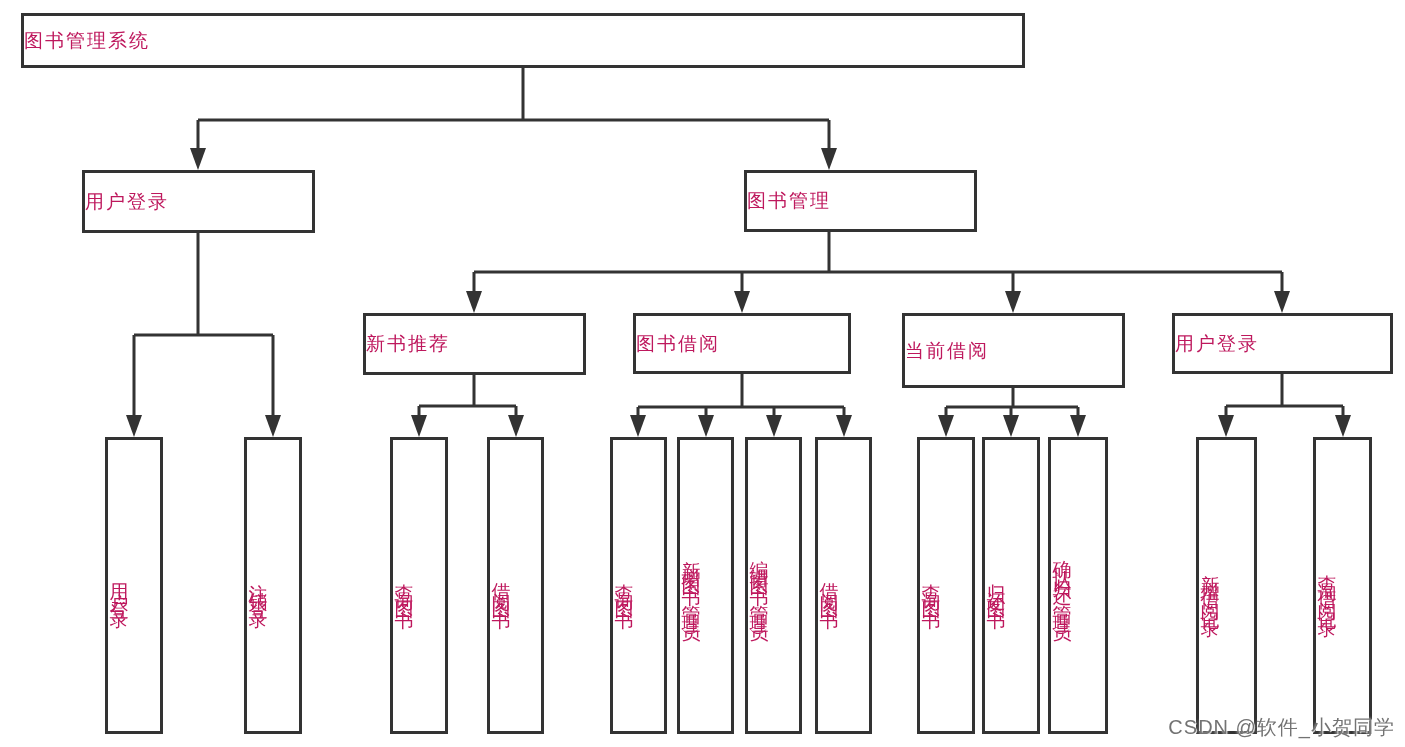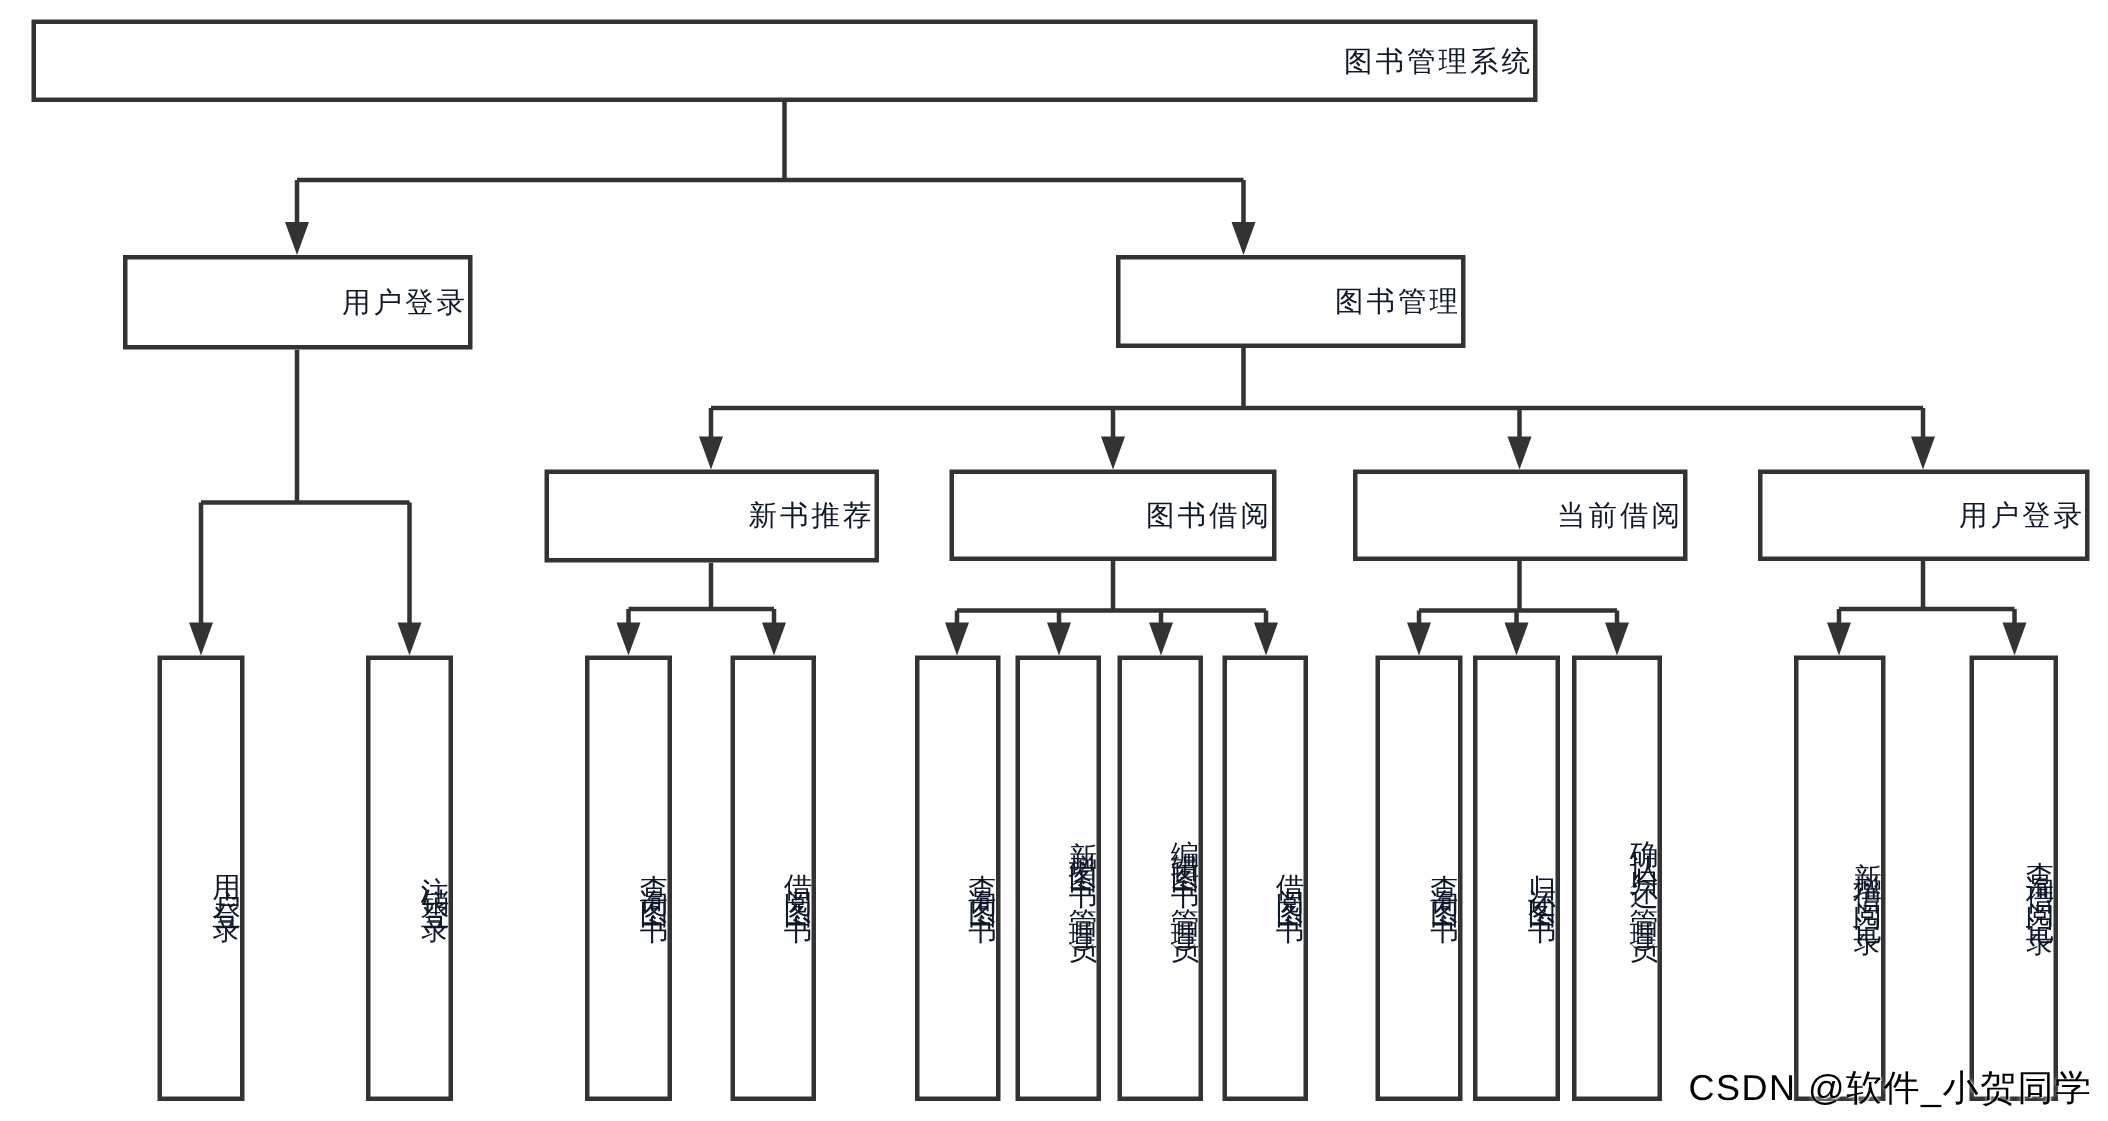--- a/index.html
+++ b/index.html
@@ -10,36 +10,36 @@
     font-family: "Liberation Sans", "DejaVu Sans", sans-serif;
     color: #333333;
   }
   .canvas { position: absolute; inset: 0; width: 1405px; height: 747px; }
   .wires { position: absolute; left: 0; top: 0; z-index: 1; pointer-events: none; }
   .wires path { stroke: #333333; stroke-width: 3; fill: none; }
   .wires polygon { fill: #333333; stroke: none; }
   .node {
     position: absolute; z-index: 2;
     background: #ffffff; border: 3px solid #333333;
-    display: flex; align-items: center; justify-content: flex-end;
-    font-size: 19px; color: #0f172a;
+    display: flex; align-items: center; justify-content: flex-start;
+    font-size: 19px; color: #be185d;
   }
   .hnode span { letter-spacing: 2px; white-space: nowrap; }
   .vnode span {
     writing-mode: vertical-rl;
     text-orientation: mixed;
     letter-spacing: 9px;
     line-height: 1.1;
     white-space: nowrap;
   }
   .watermark {
     position: absolute; z-index: 3;
     right: 10px; bottom: 6px;
-    font-size: 24px; letter-spacing: 1px;
-    color: #000000;
+    font-size: 20px; letter-spacing: 1px;
+    color: #737373;
     text-shadow: 0 0 3px rgba(255,255,255,0.9), 1px 1px 0 rgba(255,255,255,0.7);
     white-space: nowrap;
   }
 </style>
 </head>
 <body>
 
 <div class="canvas">
 
   <svg class="wires" width="1405" height="747" viewBox="0 0 1405 747">
@@ -102,21 +102,21 @@
   <div class="node hnode" style="left:744px;top:170px;width:233px;height:62px">
     <span>图书管理</span>
   </div>
 
   <div class="node hnode" style="left:633px;top:313px;width:218px;height:61px">
     <span>图书借阅</span>
   </div>
   <div class="node hnode" style="left:363px;top:313px;width:223px;height:62px">
     <span>新书推荐</span>
   </div>
-  <div class="node hnode" style="left:902px;top:313px;width:223px;height:61px">
+  <div class="node hnode" style="left:902px;top:313px;width:223px;height:75px">
     <span>当前借阅</span>
   </div>
   <div class="node hnode" style="left:1172px;top:313px;width:221px;height:61px">
     <span>用户登录</span>
   </div>
 
   <div class="node vnode" style="left:105px;top:437px;width:58px;height:297px">
     <span>用户登录</span>
   </div>
   <div class="node vnode" style="left:244px;top:437px;width:58px;height:297px">

